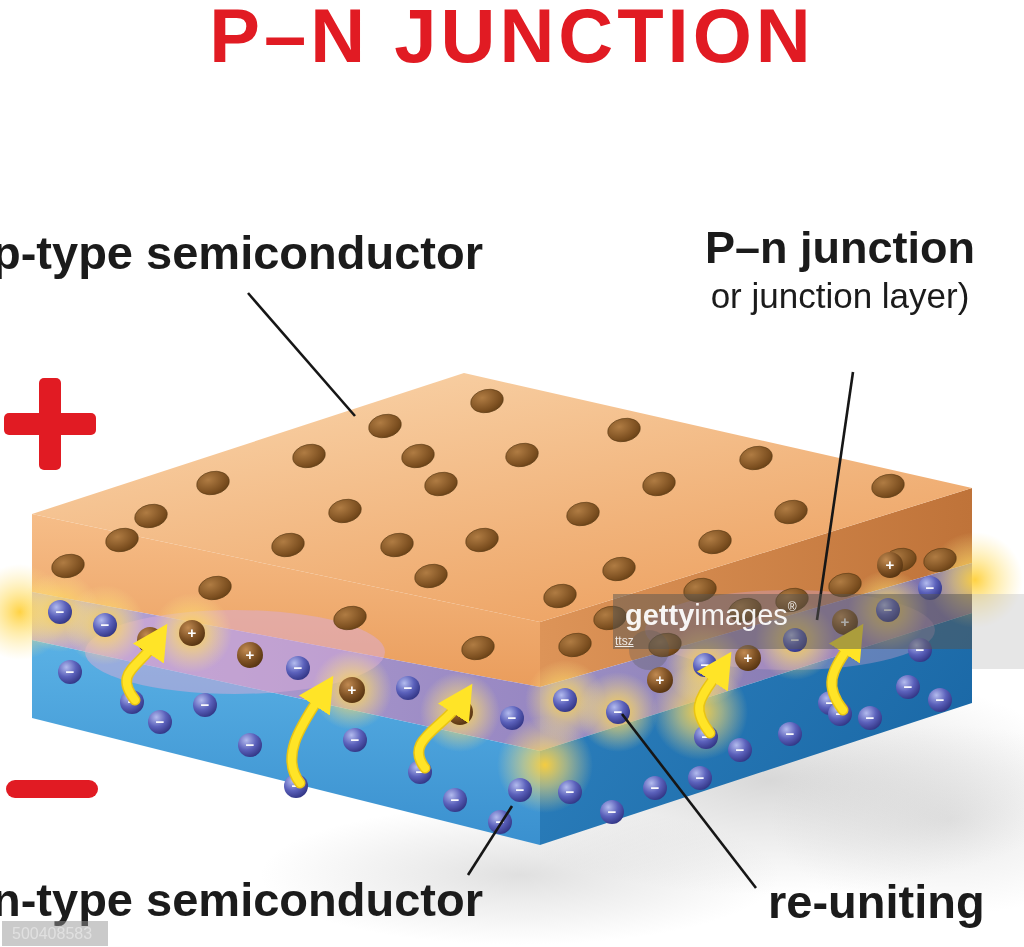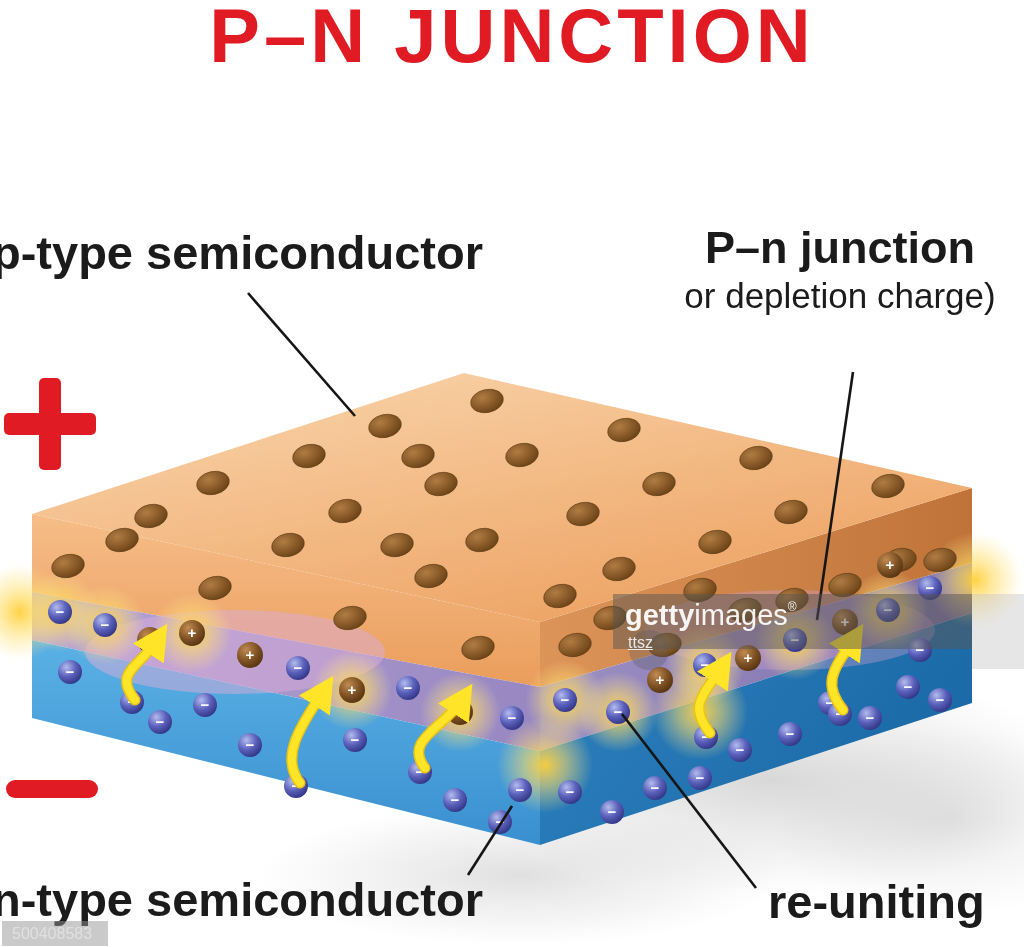--- a/index.html
+++ b/index.html
@@ -20,21 +20,21 @@
   #plus-symbol .h{position:absolute;left:0;top:35px;width:92px;height:22px;background:#e11b23;border-radius:5px;}
   #plus-symbol .v{position:absolute;left:35px;top:0;width:22px;height:92px;background:#e11b23;border-radius:5px;}
   #minus-symbol{position:absolute;left:6px;top:780px;width:92px;height:18px;background:#e11b23;border-radius:9px;}
   
   #getty-box{position:absolute;left:613px;top:594px;width:359px;height:55px;background:rgba(88,85,82,.5);}
   #getty-band{position:absolute;left:972px;top:594px;width:52px;height:75px;background:rgba(200,200,200,.45);}
   #getty-circle{position:absolute;left:16px;top:36px;width:40px;height:40px;border-radius:50%;background:rgba(90,90,90,.32);}
   #getty-line1{position:absolute;left:12px;top:5px;font-size:29px;color:rgba(255,255,255,.93);}
   #getty-line1 .b{font-weight:bold;}
   #getty-line1 .r{font-size:12px;vertical-align:14px;}
-  #getty-author{position:absolute;left:15px;top:40px;font-size:16px;color:rgba(255,255,255,.85);text-decoration:underline;}
+  #getty-author{position:absolute;left:2px;top:40px;font-size:12px;color:rgba(255,255,255,.85);text-decoration:underline;}
   
   #id-box{position:absolute;left:2px;top:913px;width:106px;height:25px;background:rgba(150,150,150,.5);
           font-size:16px;line-height:25px;padding-left:10px;box-sizing:border-box;color:#e0e0e0;margin-top:8px;}
 </style>
 </head>
 <body>
 
 <div id="canvas">
 
   <svg id="scene" width="1024" height="947" viewBox="0 0 1024 947">
@@ -361,21 +361,21 @@
         <line x1="756" y1="888" x2="622" y2="714" stroke="#161616" stroke-width="2.6"></line>
       </g>
   </svg>
 
   <div id="title">P–N JUNCTION</div>
 
   <div class="lbl" id="lbl-p-type">p-type semiconductor</div>
 
   <div id="pn-block">
     <div class="pn-title">P–n junction</div>
-    <div class="pn-sub">or depletion charge)</div>
+    <div class="pn-sub">or junction layer)</div>
   </div>
 
   <div class="lbl" id="lbl-n-type">n-type semiconductor</div>
   <div class="lbl" id="lbl-re-uniting">re-uniting</div>
 
   <div id="plus-symbol" title="+">
     <div class="h"></div>
     <div class="v"></div>
   </div>
   <div id="minus-symbol" title="−"></div>

